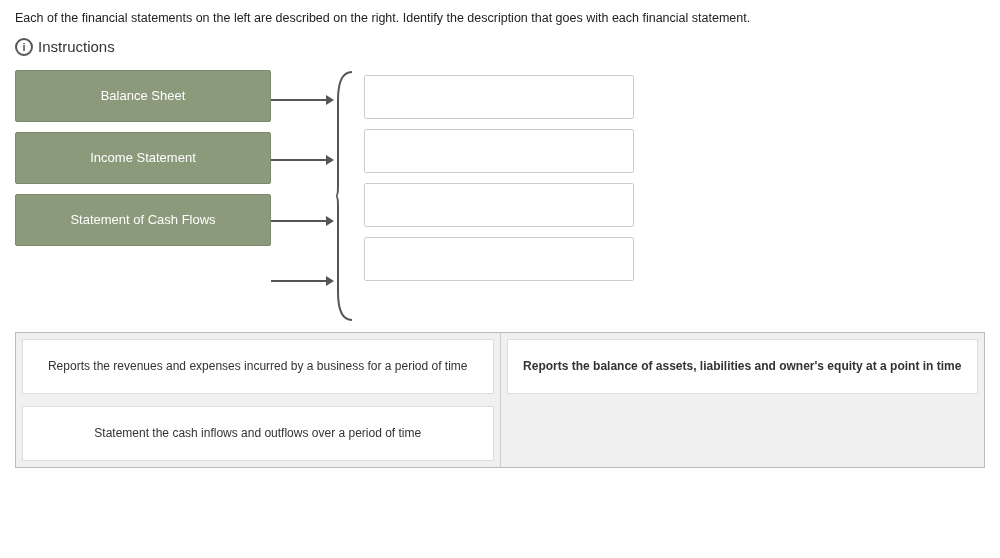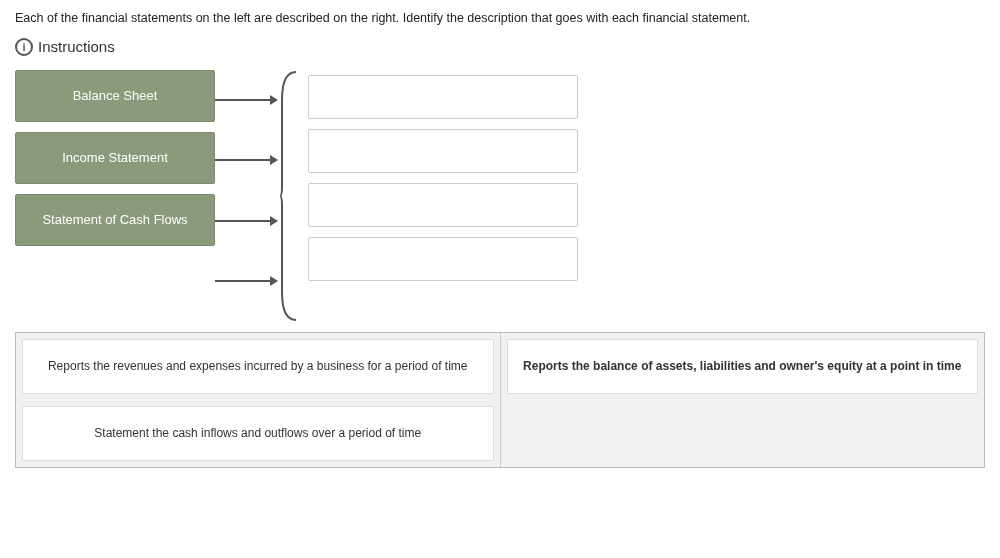--- a/index.html
+++ b/index.html
@@ -54,21 +54,21 @@
       font-size: 15px;
       color: #333;
       cursor: pointer;
     }
 
     .statement-box {
       background: #8a9a7a;
       color: #fff;
       border: 1px solid #7a8a6a;
       padding: 12px 15px;
-      width: 200px;
+      width: 256px;
       min-height: 52px;
       display: flex;
       align-items: center;
       justify-content: center;
       text-align: center;
       font-size: 13px;
       font-weight: normal;
       border-radius: 2px;
       flex-shrink: 0;
     }

